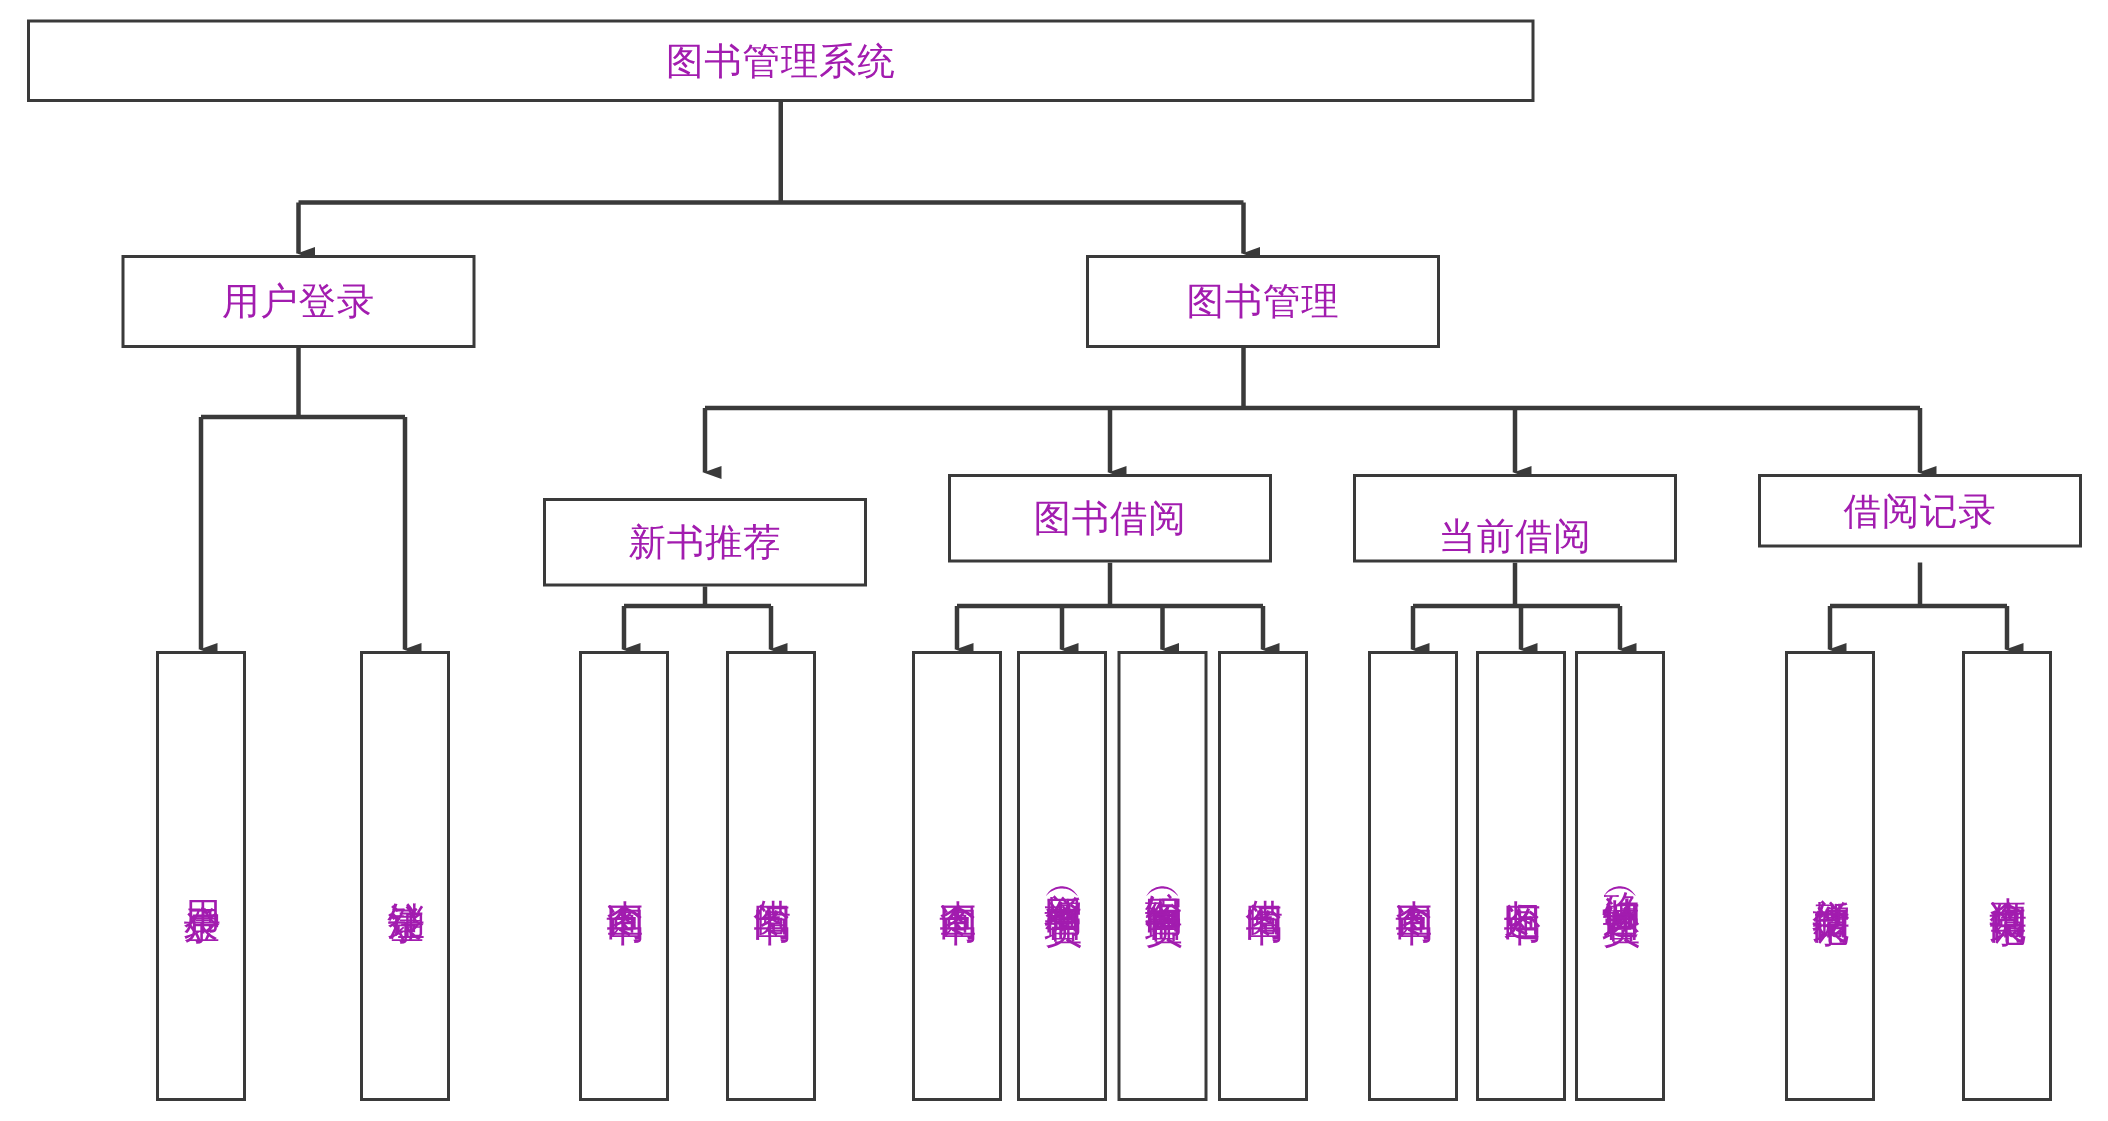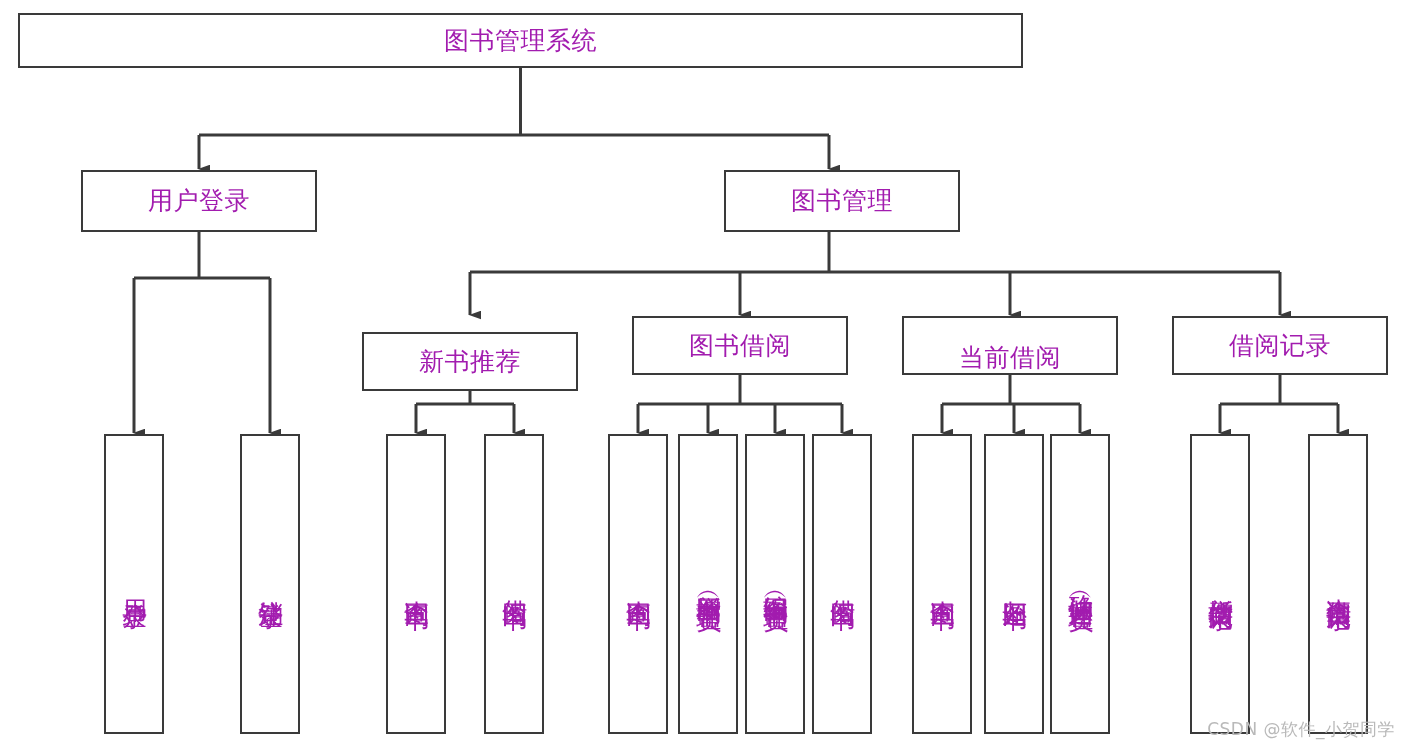--- a/index.html
+++ b/index.html
@@ -129,21 +129,21 @@
       </div>
       <div class="node horiz" style="left: 362px; top: 332px; width: 216px; height: 59px;">
         <span class="label">新书推荐</span>
       </div>
       <div class="node horiz" style="left: 632px; top: 316px; width: 216px; height: 59px;">
         <span class="label">图书借阅</span>
       </div>
       <div class="node horiz" style="left: 902px; top: 316px; width: 216px; height: 59px; align-items: flex-end;">
         <span class="label">当前借阅</span>
       </div>
-      <div class="node horiz" style="left: 1172px; top: 316px; width: 216px; height: 59px;">
+      <div class="node horiz" style="left: 1172px; top: 316px; width: 216px; height: 49px;">
         <span class="label">借阅记录</span>
       </div>
       <div class="node vert" style="left: 104px; top: 434px; width: 60px; height: 300px;">
         <span class="label">用户登录</span>
       </div>
       <div class="node vert" style="left: 240px; top: 434px; width: 60px; height: 300px;">
         <span class="label">注销登录</span>
       </div>
       <div class="node vert" style="left: 386px; top: 434px; width: 60px; height: 300px;">
         <span class="label">查询图书</span>
@@ -173,14 +173,13 @@
         <span class="label">确认归还（管理员）</span>
       </div>
       <div class="node vert" style="left: 1190px; top: 434px; width: 60px; height: 300px;">
         <span class="label">新增借阅记录</span>
       </div>
       <div class="node vert" style="left: 1308px; top: 434px; width: 60px; height: 300px;">
         <span class="label">查询借阅记录</span>
       </div>
     </div>
 
-  <div id="watermark">CSDN @软件_小贺同学</div>
 </div>
 
 </body></html>

